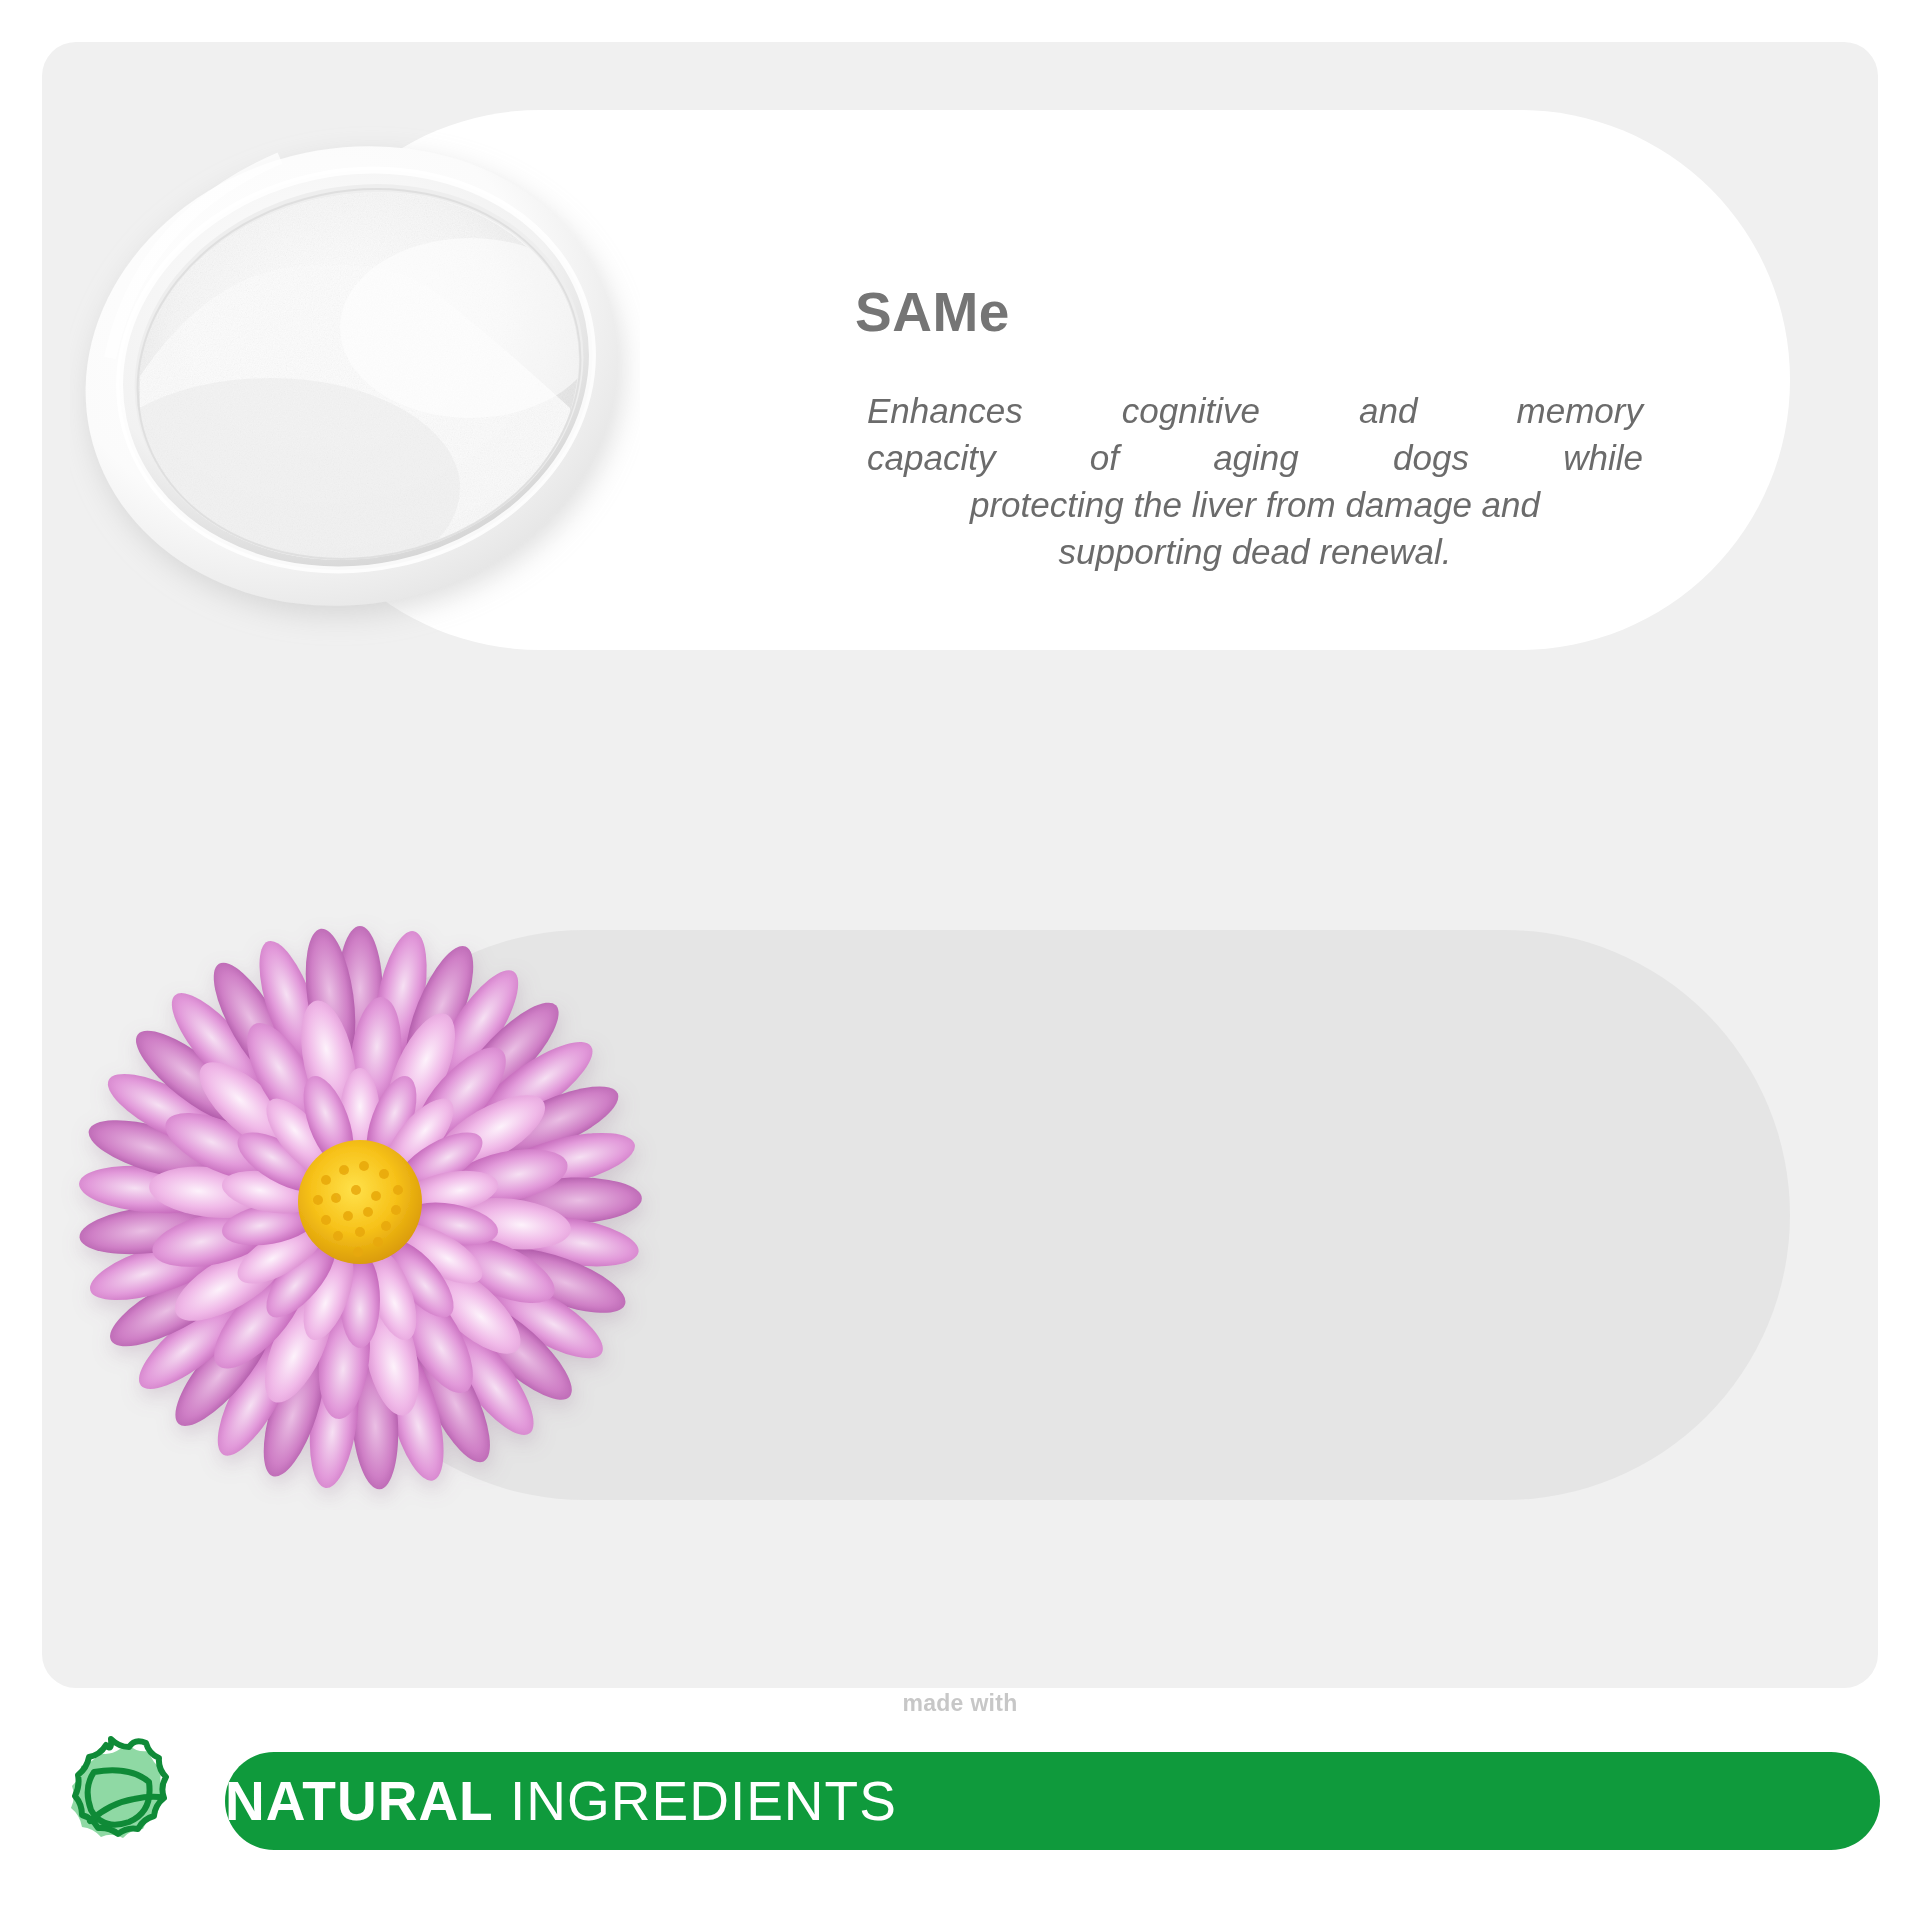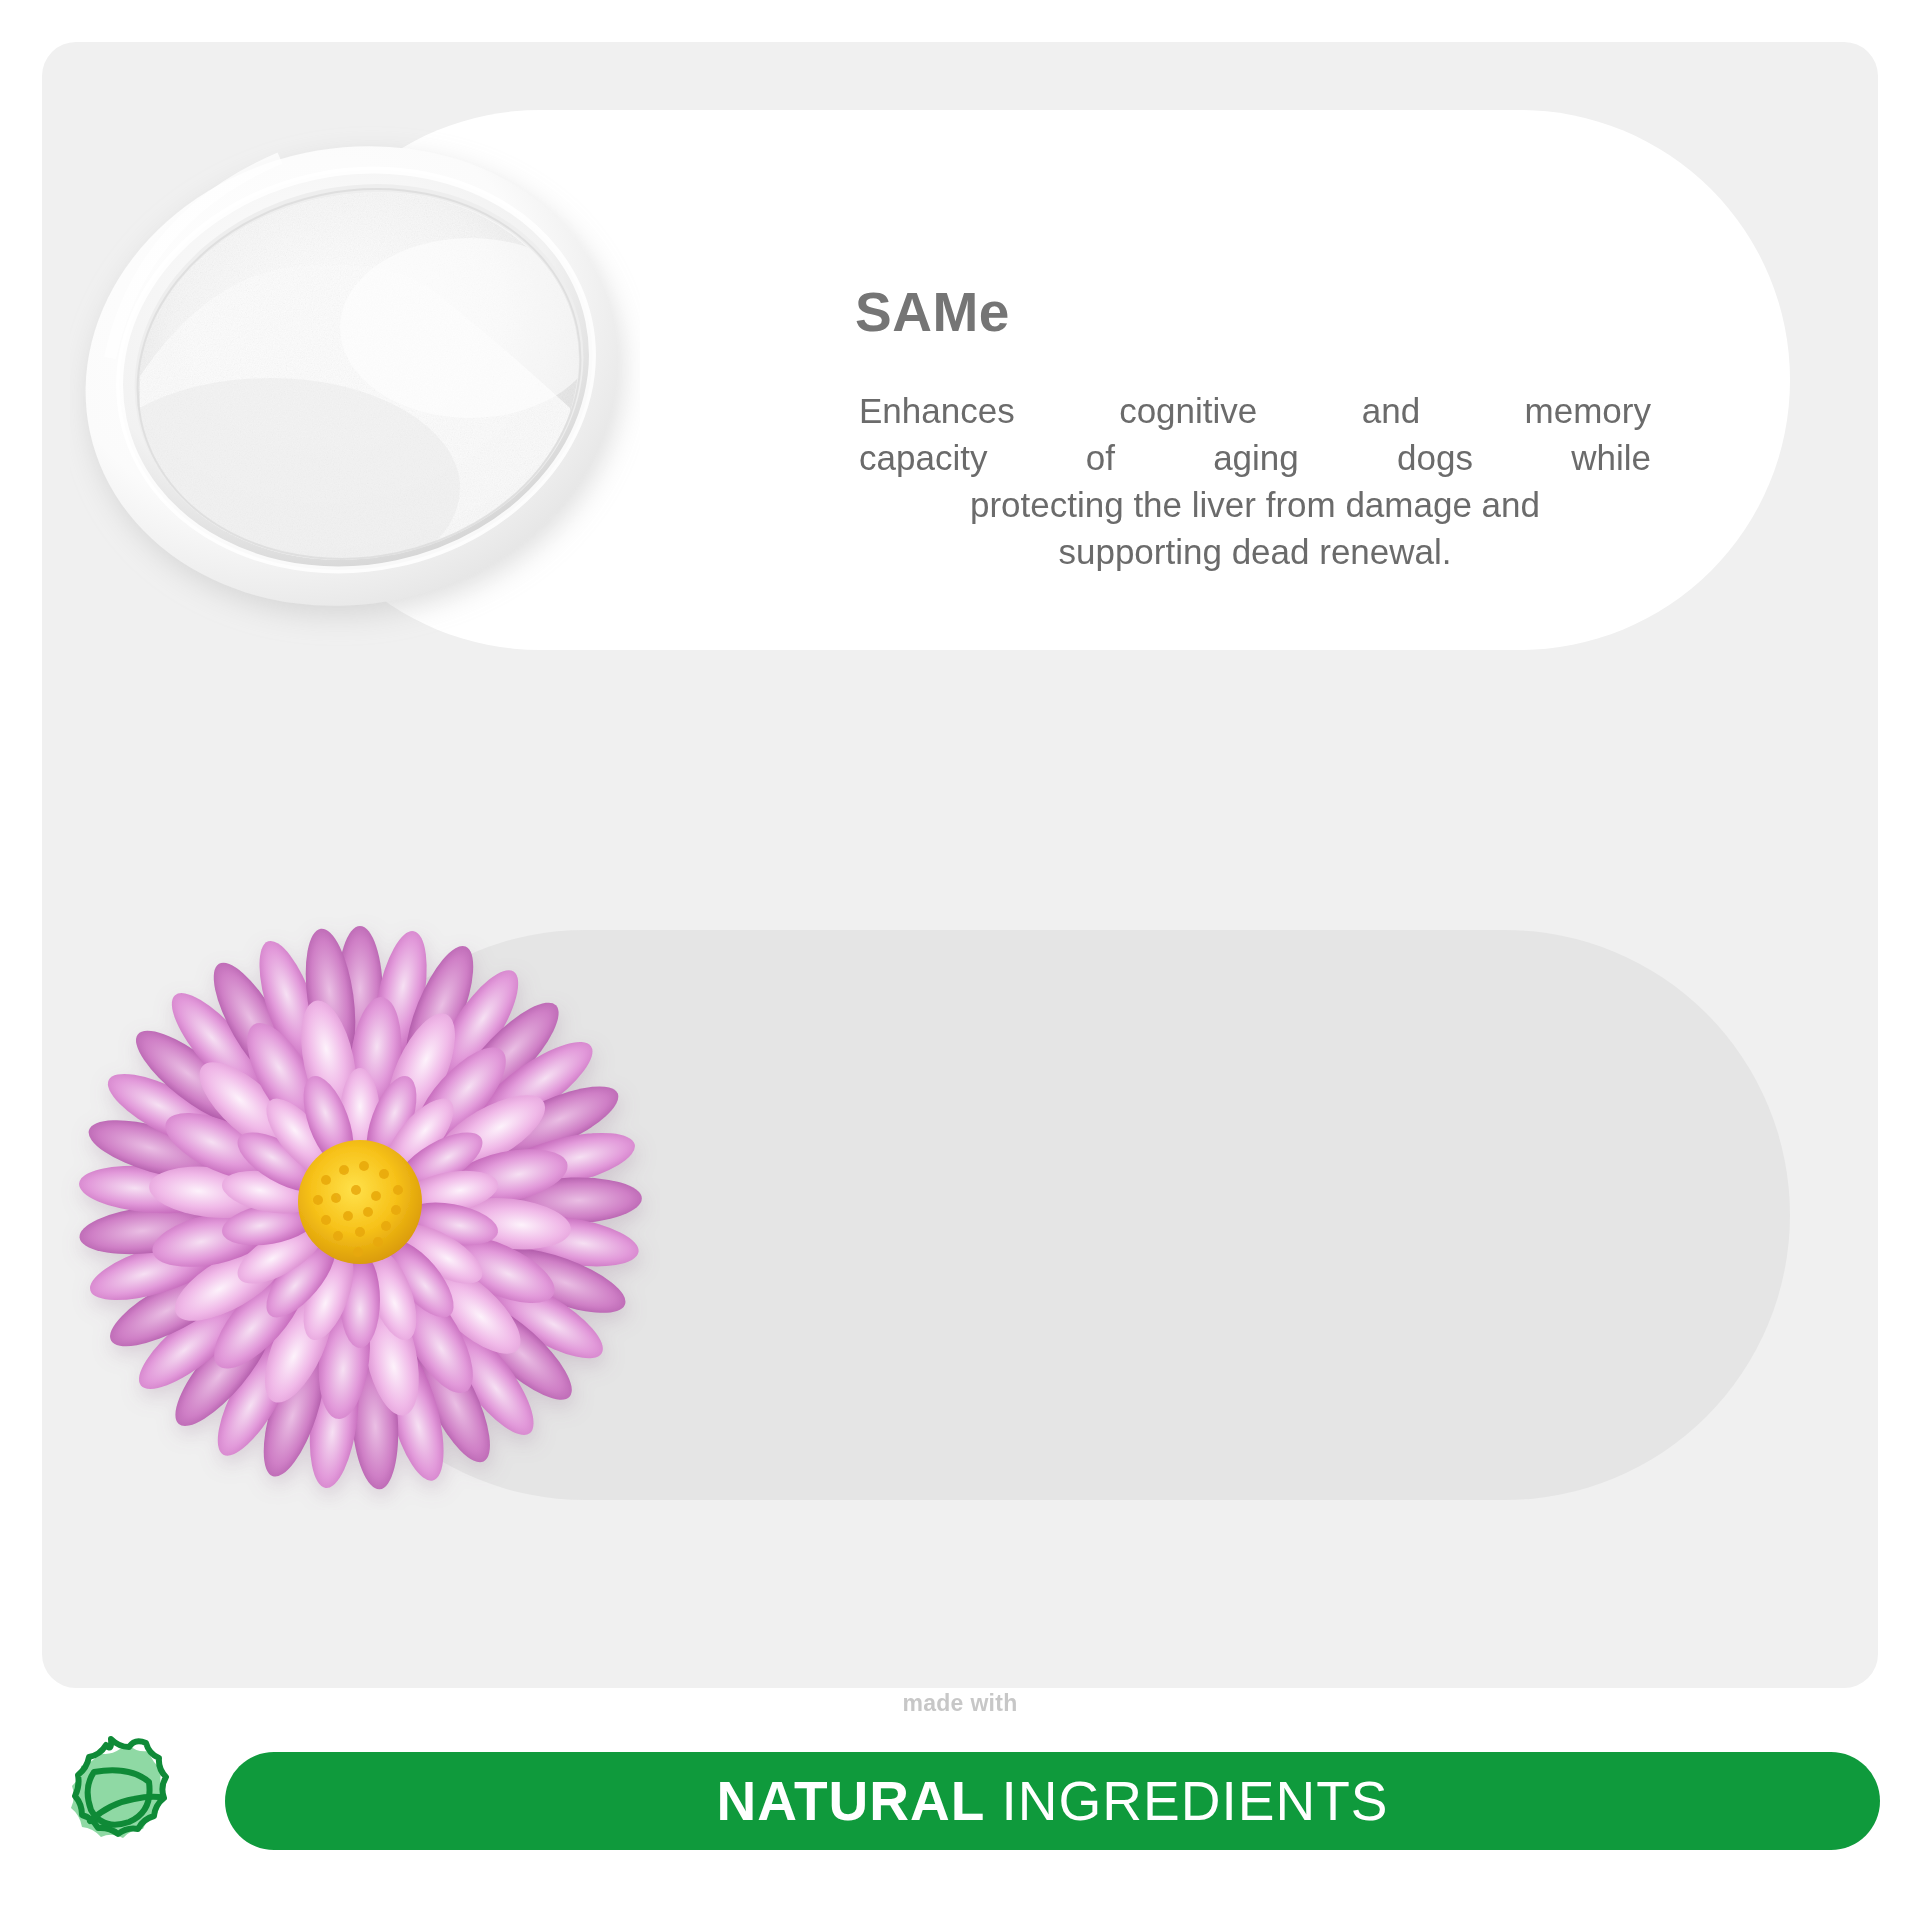--- a/index.html
+++ b/index.html
@@ -88,23 +88,24 @@
   .ingredient-title {
     font-size: 55px;
     font-weight: bold;
     letter-spacing: 0.5px;
     color: #757575;
     margin: 0 0 44px 0;
   }
 
   .ingredient-desc {
     font-size: 35px;
+    font-style: italic;
     line-height: 1.34;
     color: #6b6b6b;
-    margin: 4px;
+    margin: 12px;
   }
 
   .ingredient-desc .justified {
     display: block;
     text-align: justify;
     text-align-last: justify;
   }
   .ingredient-desc .tail {
     display: block;
     text-align: center;
@@ -139,21 +140,20 @@
   #natural-banner {
     position: absolute;
     left: 225px;
     top: 62px;
     width: 1655px;
     height: 98px;
     background: #0f9a3c;
     border-radius: 49px;
     display: flex;
     align-items: center;
-    justify-content: center;
   }
 
   #banner-text {
     font-size: 55px;
     color: #ffffff;
     letter-spacing: 1px;
     white-space: nowrap;
   }
   #banner-text .bold-word {
     font-weight: bold;

